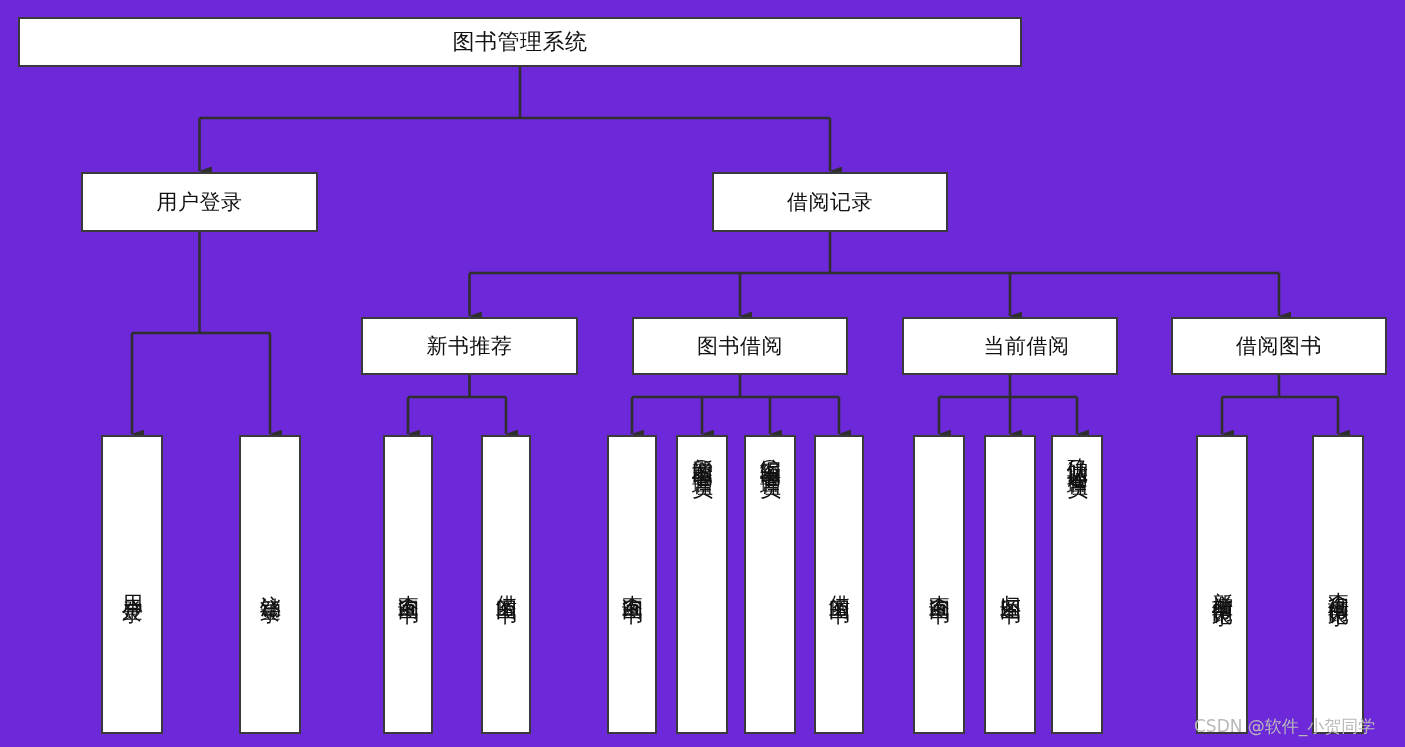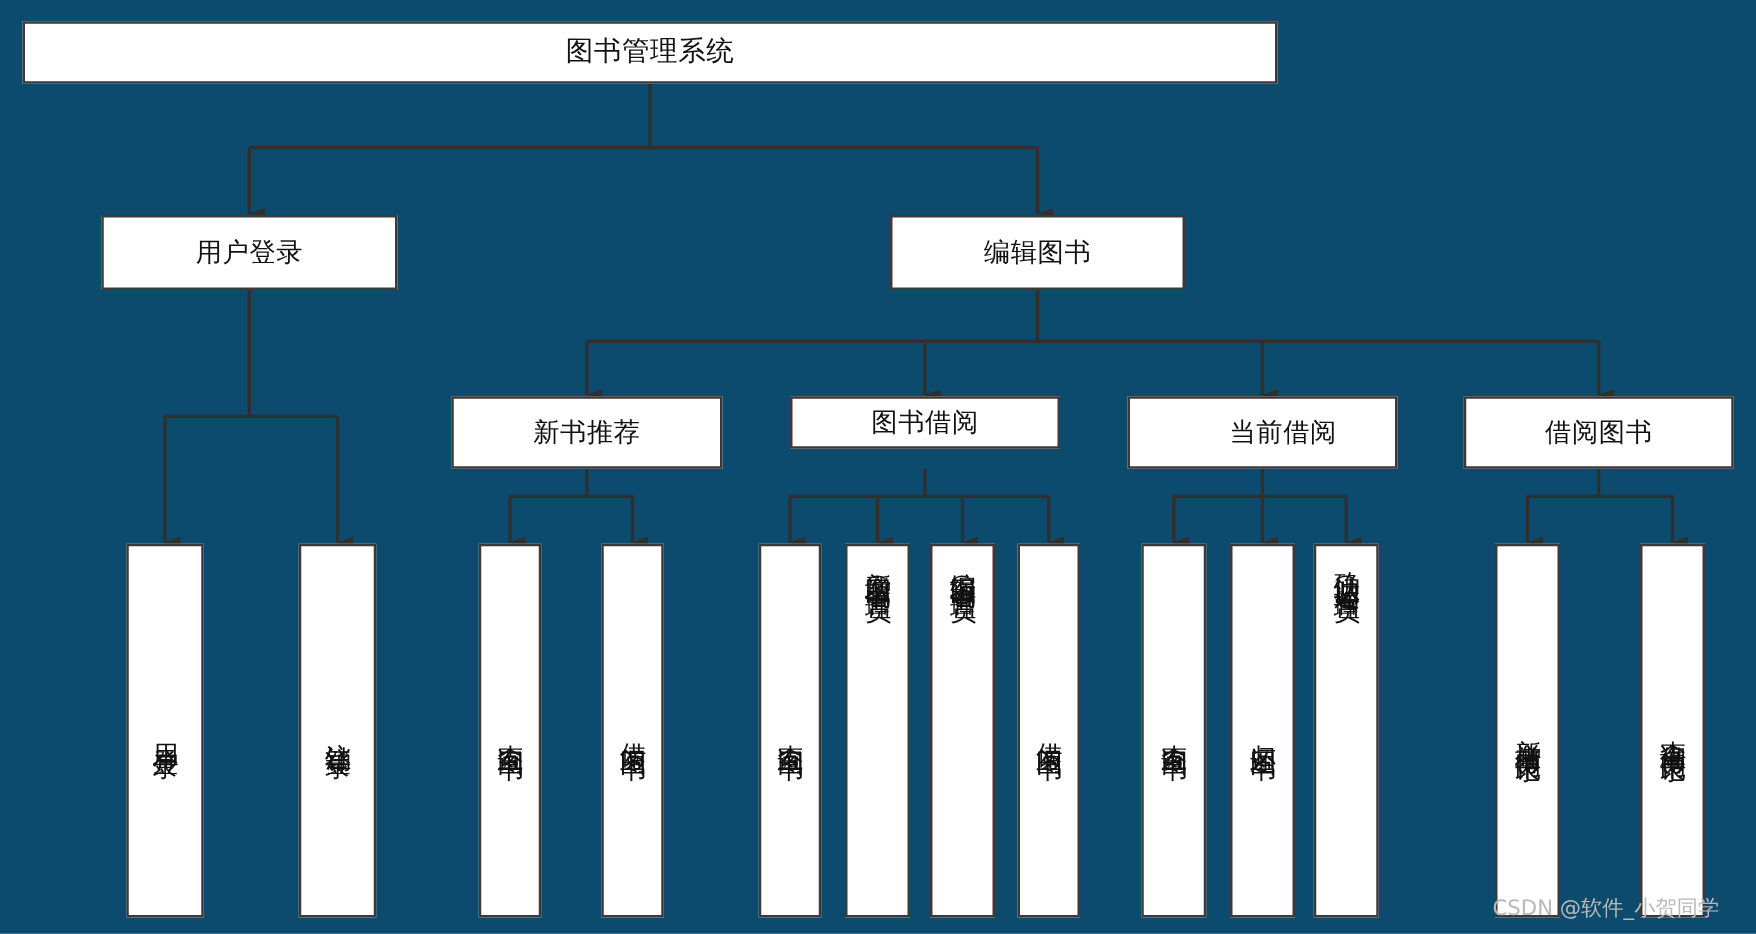--- a/index.html
+++ b/index.html
@@ -11,21 +11,21 @@
   body {
     width: 1405px;
     height: 747px;
     overflow: hidden;
     font-family: "DejaVu Sans", "Liberation Sans", sans-serif;
   }
   #diagram-root {
     position: relative;
     width: 1405px;
     height: 747px;
-    background: #0c4a6e;
+    background: #6d28d9;
   }
   svg.edges {
     position: absolute;
     left: 0;
     top: 0;
     width: 1405px;
     height: 747px;
     pointer-events: none;
   }
   .node {
@@ -123,26 +123,26 @@
   </svg>
 
   <div id="node-layer">
       <div class="node root" style="left: 18px; top: 17px; width: 1004px; height: 50px; border-color: rgb(58, 58, 58); background: rgb(255, 255, 255);">
         <span class="node-label" style="color: rgb(17, 17, 17);">图书管理系统</span>
       </div>
       <div class="node" style="left: 81px; top: 172px; width: 237px; height: 60px; border-color: rgb(58, 58, 58); background: rgb(255, 255, 255);">
         <span class="node-label" style="color: rgb(17, 17, 17);">用户登录</span>
       </div>
       <div class="node" style="left: 712px; top: 172px; width: 236px; height: 60px; border-color: rgb(58, 58, 58); background: rgb(255, 255, 255);">
-        <span class="node-label" style="color: rgb(17, 17, 17);">编辑图书</span>
+        <span class="node-label" style="color: rgb(17, 17, 17);">借阅记录</span>
       </div>
       <div class="node" style="left: 361px; top: 317px; width: 217px; height: 58px; border-color: rgb(58, 58, 58); background: rgb(255, 255, 255);">
         <span class="node-label" style="color: rgb(17, 17, 17);">新书推荐</span>
       </div>
-      <div class="node" style="left: 632px; top: 317px; width: 216px; height: 42px; border-color: rgb(58, 58, 58); background: rgb(255, 255, 255);">
+      <div class="node" style="left: 632px; top: 317px; width: 216px; height: 58px; border-color: rgb(58, 58, 58); background: rgb(255, 255, 255);">
         <span class="node-label" style="color: rgb(17, 17, 17);">图书借阅</span>
       </div>
       <div class="node" style="left: 902px; top: 317px; width: 216px; height: 58px; border-color: rgb(58, 58, 58); background: rgb(255, 255, 255); padding-left: 33px;">
         <span class="node-label" style="color: rgb(17, 17, 17);">当前借阅</span>
       </div>
       <div class="node" style="left: 1171px; top: 317px; width: 216px; height: 58px; border-color: rgb(58, 58, 58); background: rgb(255, 255, 255);">
         <span class="node-label" style="color: rgb(17, 17, 17);">借阅图书</span>
       </div>
       <div class="node vertical mid" style="left: 101px; top: 435px; width: 62px; height: 299px; border-color: rgb(58, 58, 58); background: rgb(255, 255, 255);">
         <span class="node-label" style="color: rgb(17, 17, 17); margin-top: 140.5px;">用户登录</span>

